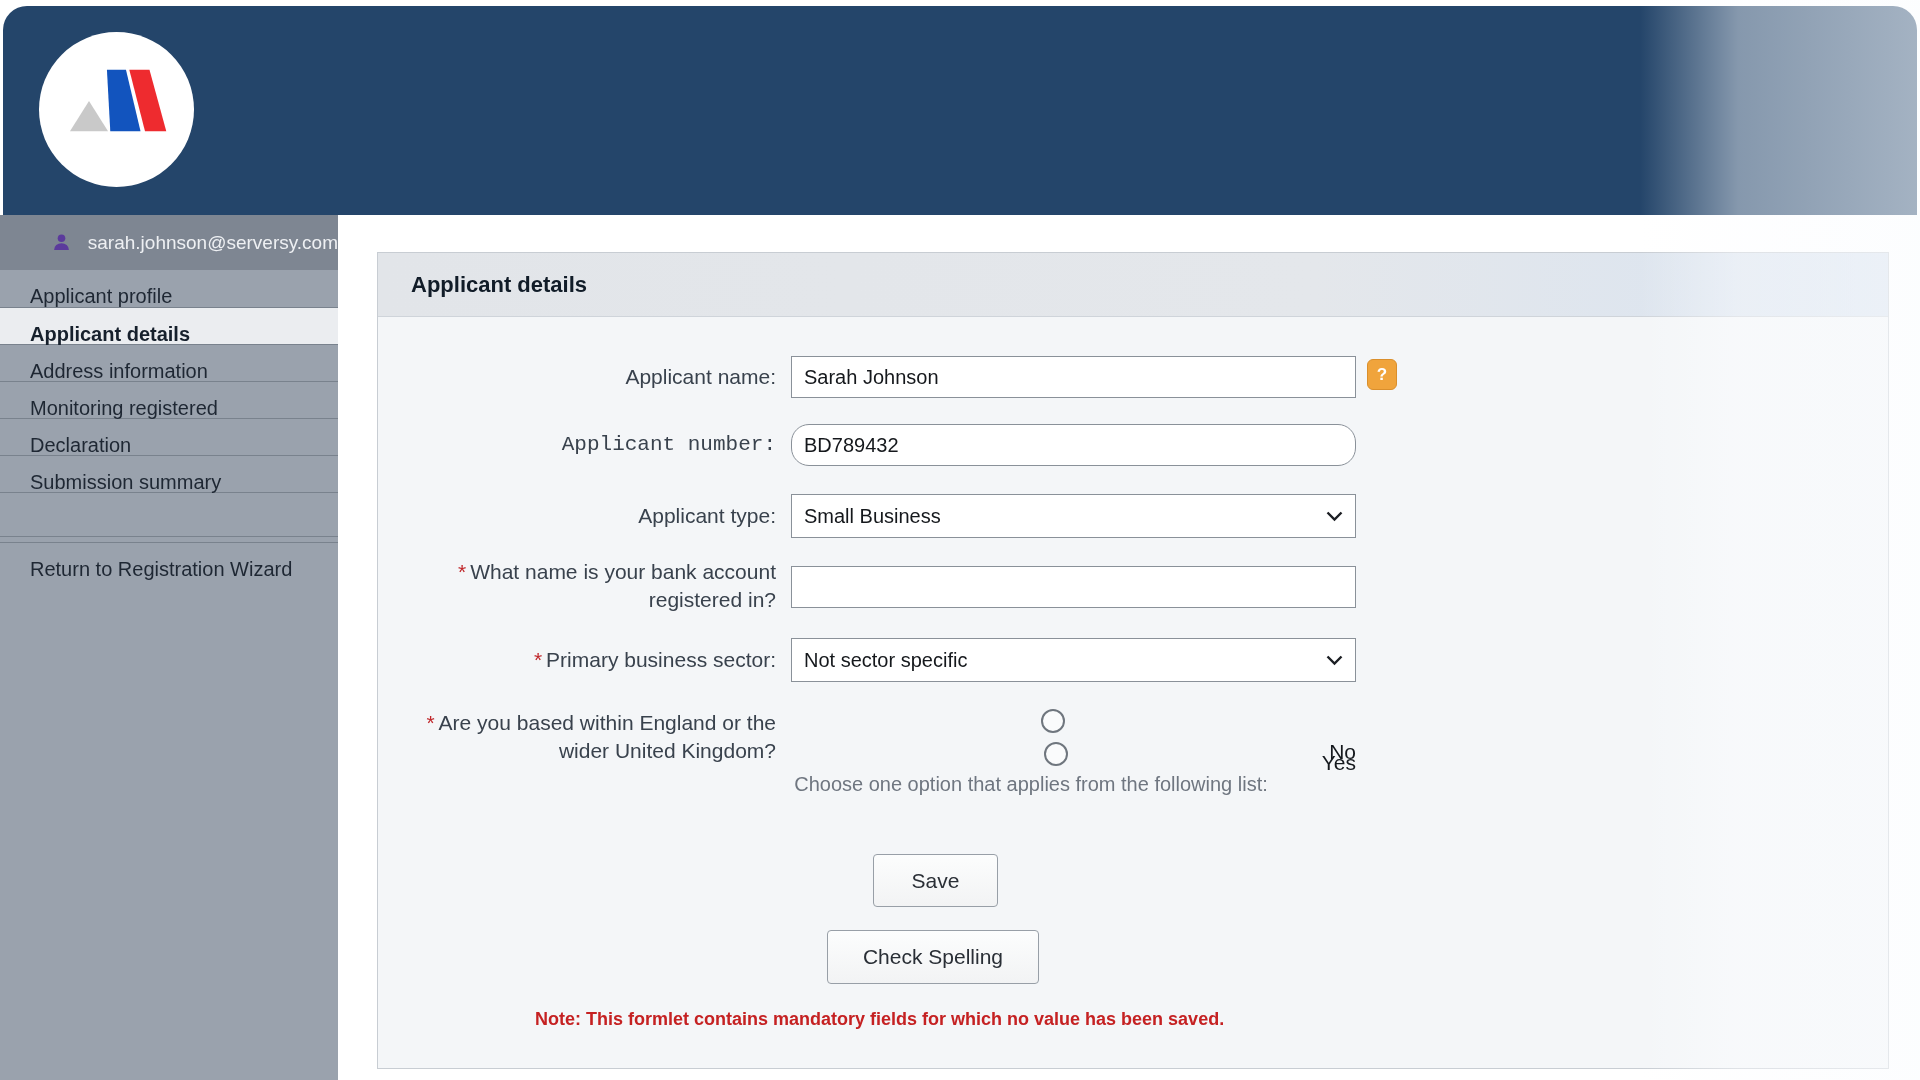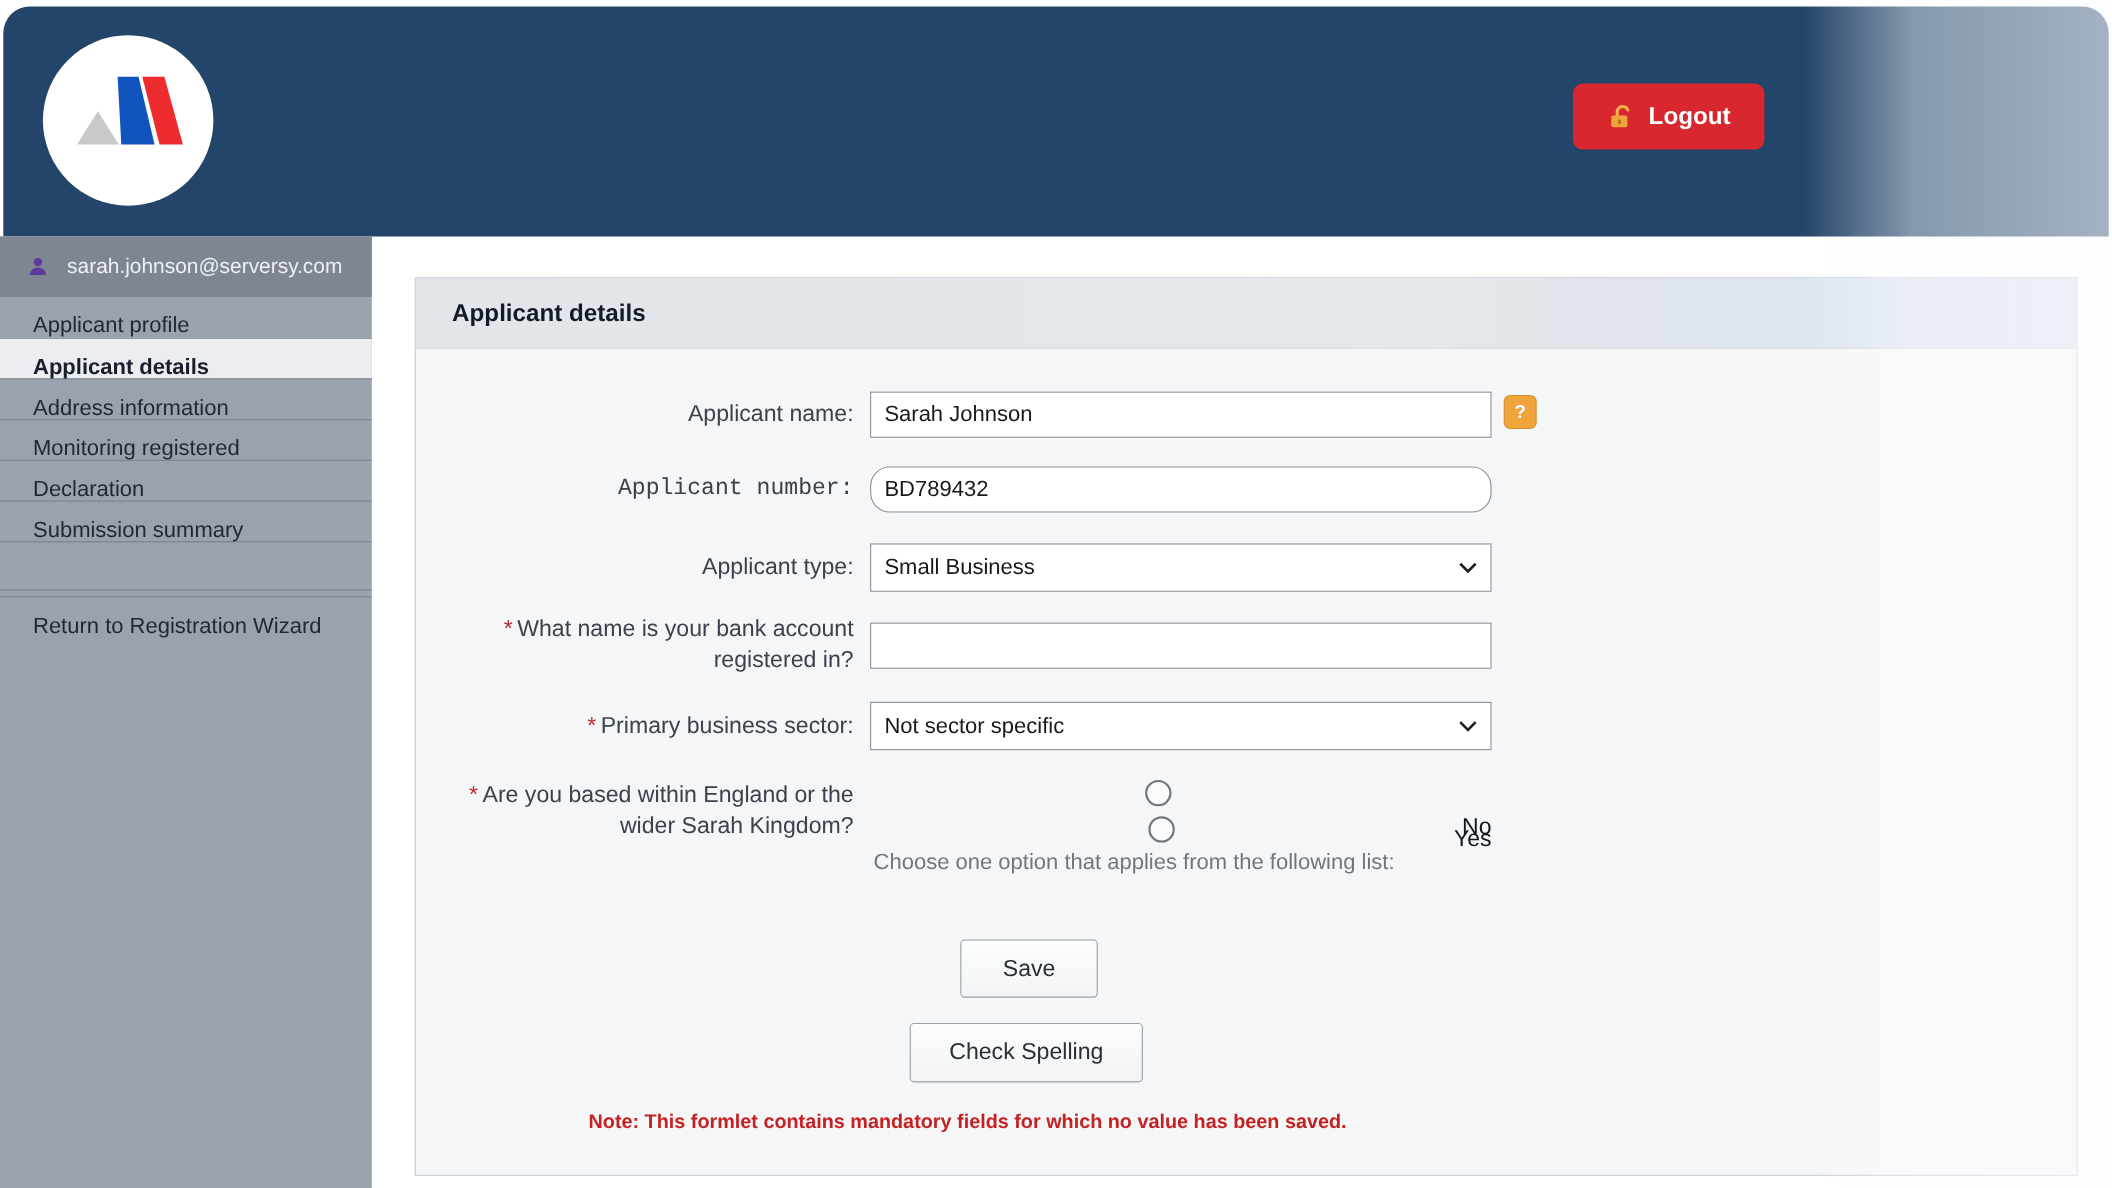--- a/index.html
+++ b/index.html
@@ -12,21 +12,21 @@
   .logo-circle { position:absolute; left:36px; top:26px; width:155px; height:155px;
                  background:#ffffff; border-radius:50%; display:flex; align-items:center; justify-content:center; }
   .logout { position:absolute; left:1427px; top:70px; width:174px; height:60px;
             background:#d8272e; border:none; border-radius:9px; color:#ffffff;
             font-size:22px; font-weight:bold; font-family:inherit; display:flex;
             align-items:center; justify-content:center; gap:12px; cursor:pointer; }
 
   
   .sidebar { position:absolute; left:0; top:215px; width:338px; height:865px; background:#9aa2ad; }
   .user-row { height:55px; background:#7e8692; display:flex; align-items:center; gap:17px;
-              padding-left:25px; color:#eef0f3; font-size:19px; }
+              padding-left:25px; color:#eef0f3; font-size:19px;justify-content:flex-end; }
   .nav-item { height:37px; line-height:53px; padding-left:30px; font-size:20px; color:#1e2733;
               border-top:1px solid #79828d; cursor:pointer; white-space:nowrap; }
   .nav-item.active { background:#ebedf0; font-weight:bold; color:#16202c; }
   .nav-item.empty { cursor:default; }
   .nav-spacer { height:6px; border-top:1px solid #79828d; }
 
   
   .panel { position:absolute; left:377px; top:252px; width:1512px; height:817px;
            border:1px solid #c8cdd3; background:#f4f6f8; }
   .panel-header { height:64px; background:linear-gradient(90deg,#e2e5e9 0%,#e4e7eb 62%,#dde5ef 88%,#d7e1ee 100%);
@@ -71,28 +71,20 @@
 <div class="page">
 
   <div class="header">
     <div class="logo-circle">
       <svg width="112" height="112" viewBox="0 0 100 100">
         <polygon points="8,69 25,42 42,69" fill="#c9c9c9"></polygon>
         <polygon points="41,14 58,14 71,69 44,69" fill="#1254be"></polygon>
         <polygon points="61,14 79,14 94,69 75,69" fill="#ee2b2f"></polygon>
       </svg>
     </div>
-    <button class="logout">
-      <svg width="26" height="26" viewBox="0 0 24 24">
-        <path d="M8.5 12 V8.2 a4.6 4.6 0 0 1 8.9 -1.7" fill="none" stroke="#f4b04a" stroke-width="2.6" stroke-linecap="round"></path>
-        <rect x="3.5" y="11" width="13.5" height="10" rx="1.8" fill="#f0a43c"></rect>
-        <rect x="9.2" y="14.5" width="2.4" height="4" rx="1" fill="#b5721c"></rect>
-      </svg>
-      <span>Logout</span>
-    </button>
   </div>
 
   <aside class="sidebar">
     <div class="user-row">
       <svg width="19" height="19" viewBox="0 0 18 18">
         <circle cx="9" cy="5" r="3.6" fill="#5b3a9c"></circle>
         <path d="M2 16 a7 6.4 0 0 1 14 0 z" fill="#5b3a9c"></path>
       </svg>
       <span>sarah.johnson@serversy.com</span>
     </div>
@@ -147,21 +139,21 @@
       <div class="selwrap" style="top:321px;">
         <select>
           <option>Not sector specific</option>
         </select>
         <svg width="17" height="11" viewBox="0 0 17 11">
           <polyline points="1.5,1.5 8.5,8.5 15.5,1.5" fill="none" stroke="#1c1f24" stroke-width="2.4"></polyline>
         </svg>
       </div>
 
       <div class="flabel" style="left:48px; width:350px; top:392px;">
-        <span class="req">*</span><span>Are you based within England or the wider Sarah Kingdom?</span>
+        <span class="req">*</span><span>Are you based within England or the wider United Kingdom?</span>
       </div>
       <input class="radio" type="radio" name="uk" style="left: 663px; top: 392px;">
       <input class="radio" type="radio" name="uk" style="left: 666px; top: 425px;">
       <label class="optlabel" style="top:390px;margin-top:44px;">Yes</label>
       <label class="optlabel" style="top:423px;">No</label>
       <div class="helper">Choose one option that applies from the following list:</div>
 
       <button class="btn btn-save">Save</button>
       <button class="btn btn-spell">Check Spelling</button>
 

